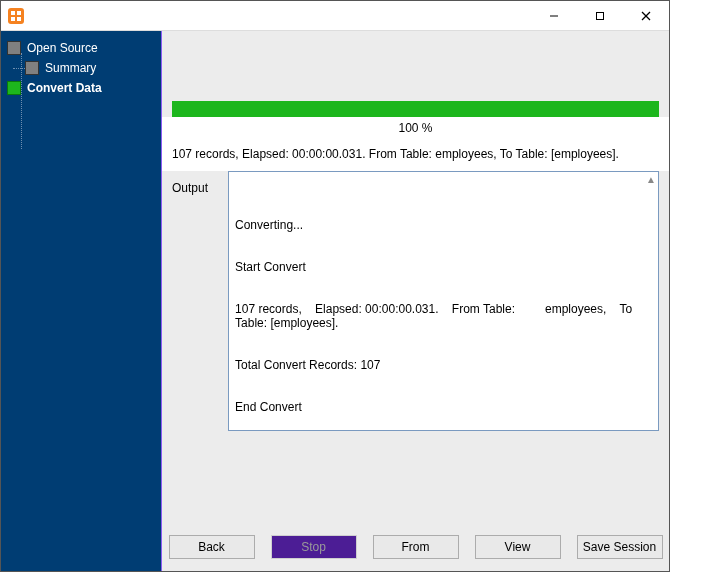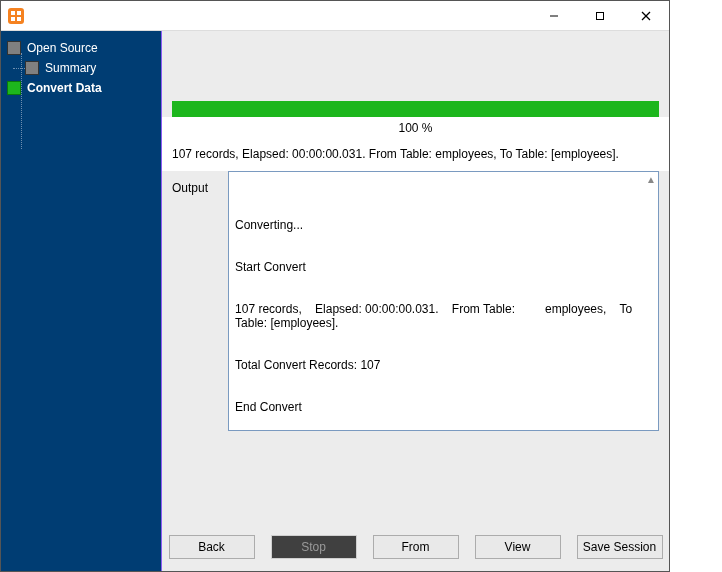--- a/index.html
+++ b/index.html
@@ -24,21 +24,21 @@
   .main-top { padding:10px 10px 0 10px; background:#ececec; }
   .progress-wrap { margin-top:60px; }
   .progress-bar { height:16px; background:#1db61d; width:100%; }
   .progress-text { text-align:center; margin:4px 0 10px 0; color:#000; background:#fff0; }
   .status-line { font-size:12px; color:#000; padding:2px 0 10px 0; background:#fff; margin:0 -10px; padding-left:10px; }
   .output-label { margin-top:50px; margin-bottom:2px; color:#000; }
   .output-box { border:1px solid #7a9ac0; background:#fff; height:260px; padding:4px 6px; font-size:12px; overflow:auto; white-space:pre-wrap; position:relative; margin:0 10px; }
   .scroll-hint { position:absolute; right:2px; top:2px; color:#888; font-size:10px; }
   .btnbar { display:flex; justify-content:center; gap:16px; padding:10px 0 12px 0; background:#ececec; }
   .btn { width:86px; height:24px; background:#e9e9e9; border:1px solid #acacac; display:flex; align-items:center; justify-content:center; cursor:default; font-size:12px; }
-  .btn.disabled { color:#9a9a9a; background:#404040; border-color:#cfcfcf; }
+  .btn.disabled { color:#9a9a9a; background:#4c1d95; border-color:#cfcfcf; }
   .content-fill { flex:1; background:#ececec; display:flex; flex-direction:column; min-height:0; }
   .white-region { background:#fff; flex:0 0 auto; }
 </style>
 </head>
 <body>
 
 <div class="window">
 
   <div class="titlebar">
     <div class="titlebar-left">

